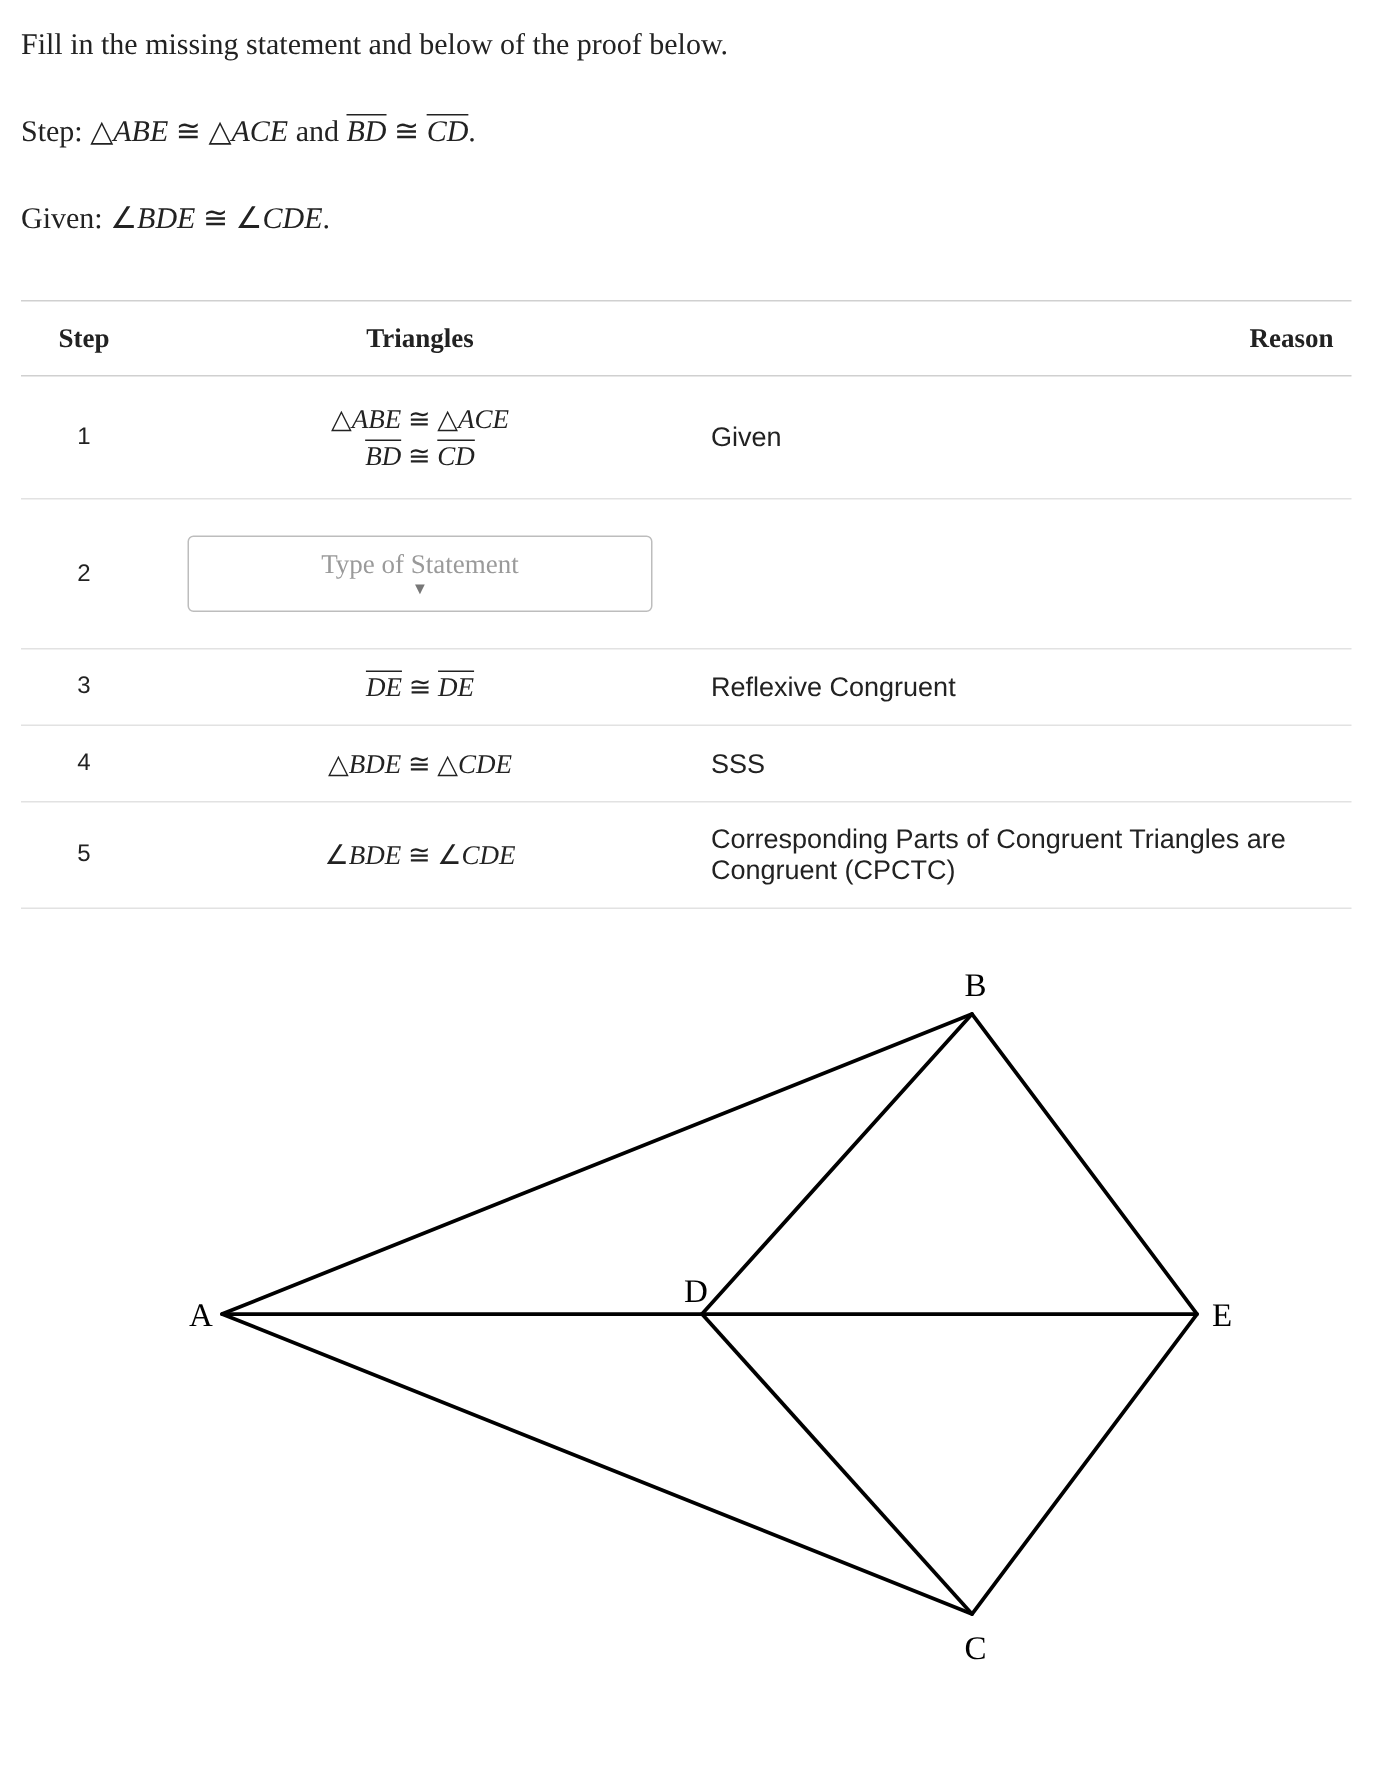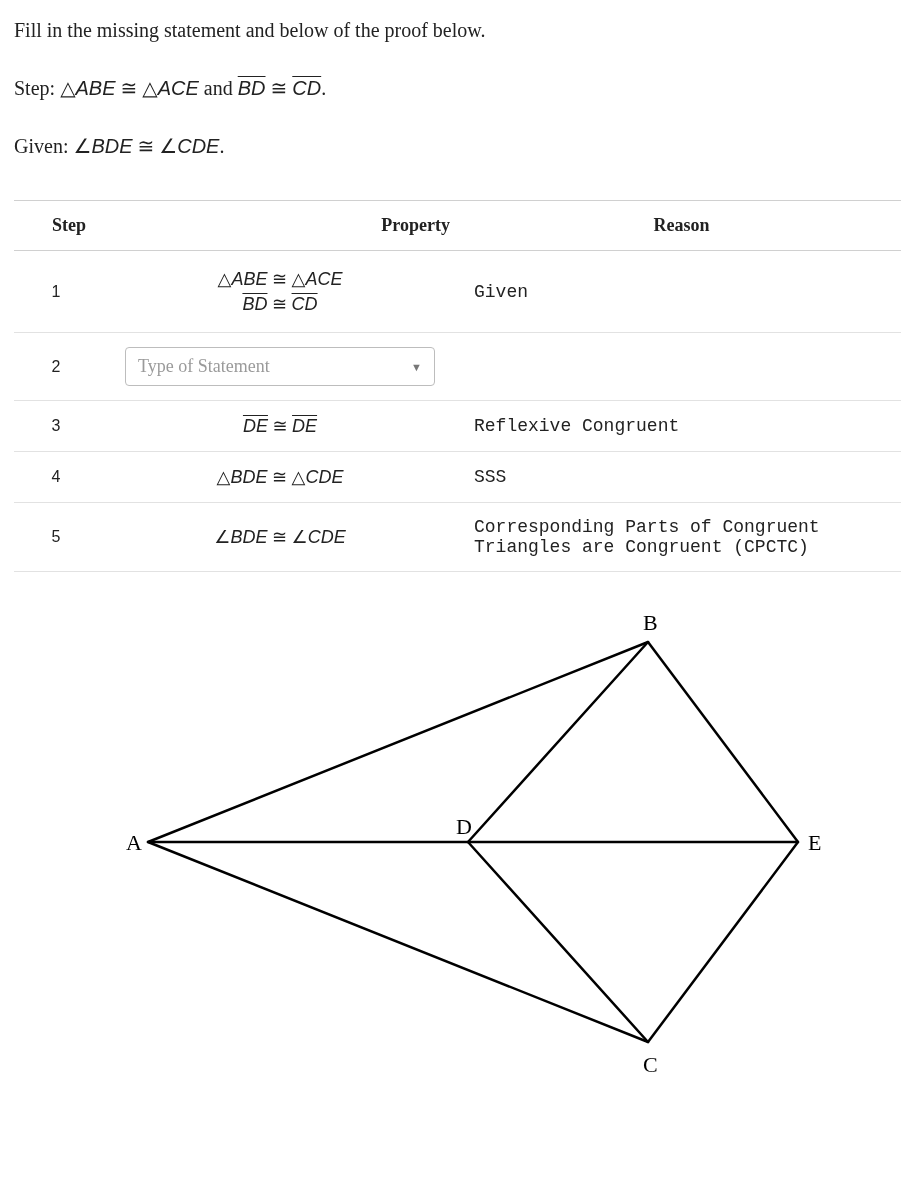--- a/index.html
+++ b/index.html
@@ -6,74 +6,75 @@
     font-family: Georgia, 'Times New Roman', serif;
     font-size: 20px;
     color: #222;
     margin: 0;
     padding: 14px 14px 28px 14px;
     width: 915px;
     box-sizing: border-box;
     background: #fff;
   }
   .problem-text { line-height: 1.6; margin-bottom: 26px; }
-  .math { font-family: Liberation Sans, sans-serif; font-style: italic; }
+  .math { font-family: Liberation Serif, serif; font-style: italic; }
   .op { font-style: normal; }
   .ovl { text-decoration: overline; text-decoration-thickness: 1.2px; }
 
   .proof-table {
     border-collapse: collapse;
     width: 100%;
     margin: 38px 0 24px 0;
     font-size: 18px;
   }
   .proof-table th {
     font-weight: bold;
     padding: 14px 12px;
     border-top: 1px solid #d0d0d0;
     border-bottom: 1px solid #d0d0d0;
-    text-align: center;
+    text-align: right;
     background: #fff;
   }
-  .proof-table th.step-h, .proof-table th.stmt-h { text-align: right; }
+  .proof-table th.step-h, .proof-table th.stmt-h { text-align: center; }
   .proof-table td {
     padding: 14px 12px;
     border-bottom: 1px solid #e2e2e2;
     vertical-align: middle;
   }
   .proof-table td.step-cell {
     text-align: center;
     width: 60px;
     font-family: Arial, sans-serif;
     font-size: 16px;
   }
   .proof-table td.stmt-cell {
     text-align: center;
     width: 340px;
   }
   .proof-table td.reason-cell {
-    font-family: Liberation Mono, monospace;
+    font-family: Liberation Sans, sans-serif;
   }
   .stmt-stack > div { margin: 3px 0; }
 
   .dropdown {
     display: flex;
     align-items: center;
     justify-content: space-between;
     border: 1px solid #bdbdbd;
     border-radius: 4px;
     background: #fff;
     color: #9a9a9a;
     font-family: Georgia, serif;
     font-size: 18px;
     padding: 8px 12px;
     width: 310px;
     box-sizing: border-box;
-    margin: 0 auto;
+    margin: 10px auto;
     cursor: pointer;
+    flex-direction: column;
   }
   .dropdown .caret {
     font-size: 11px;
     color: #777;
     font-style: normal;
   }
 
   .figure-wrap {
     display: flex;
     justify-content: center;
@@ -93,21 +94,21 @@
 
 <div class="problem-text">
   <span>Given:</span>
   <span><span class="op">∠</span><span class="math">BDE</span> <span class="op">≅</span> <span class="op">∠</span><span class="math">CDE</span>.</span>
 </div>
 
 <table class="proof-table">
   <thead>
     <tr>
       <th class="step-h">Step</th>
-      <th class="stmt-h">Property</th>
+      <th class="stmt-h">Triangles</th>
       <th>Reason</th>
     </tr>
   </thead>
   <tbody>
     <tr>
       <td class="step-cell">1</td>
       <td class="stmt-cell">
           <div class="stmt-stack">
             <div>△<span class="math">ABE</span> <span class="op">≅</span> △<span class="math">ACE</span></div>
             <div><span class="math ovl">BD</span> <span class="op">≅</span> <span class="math ovl">CD</span></div>

